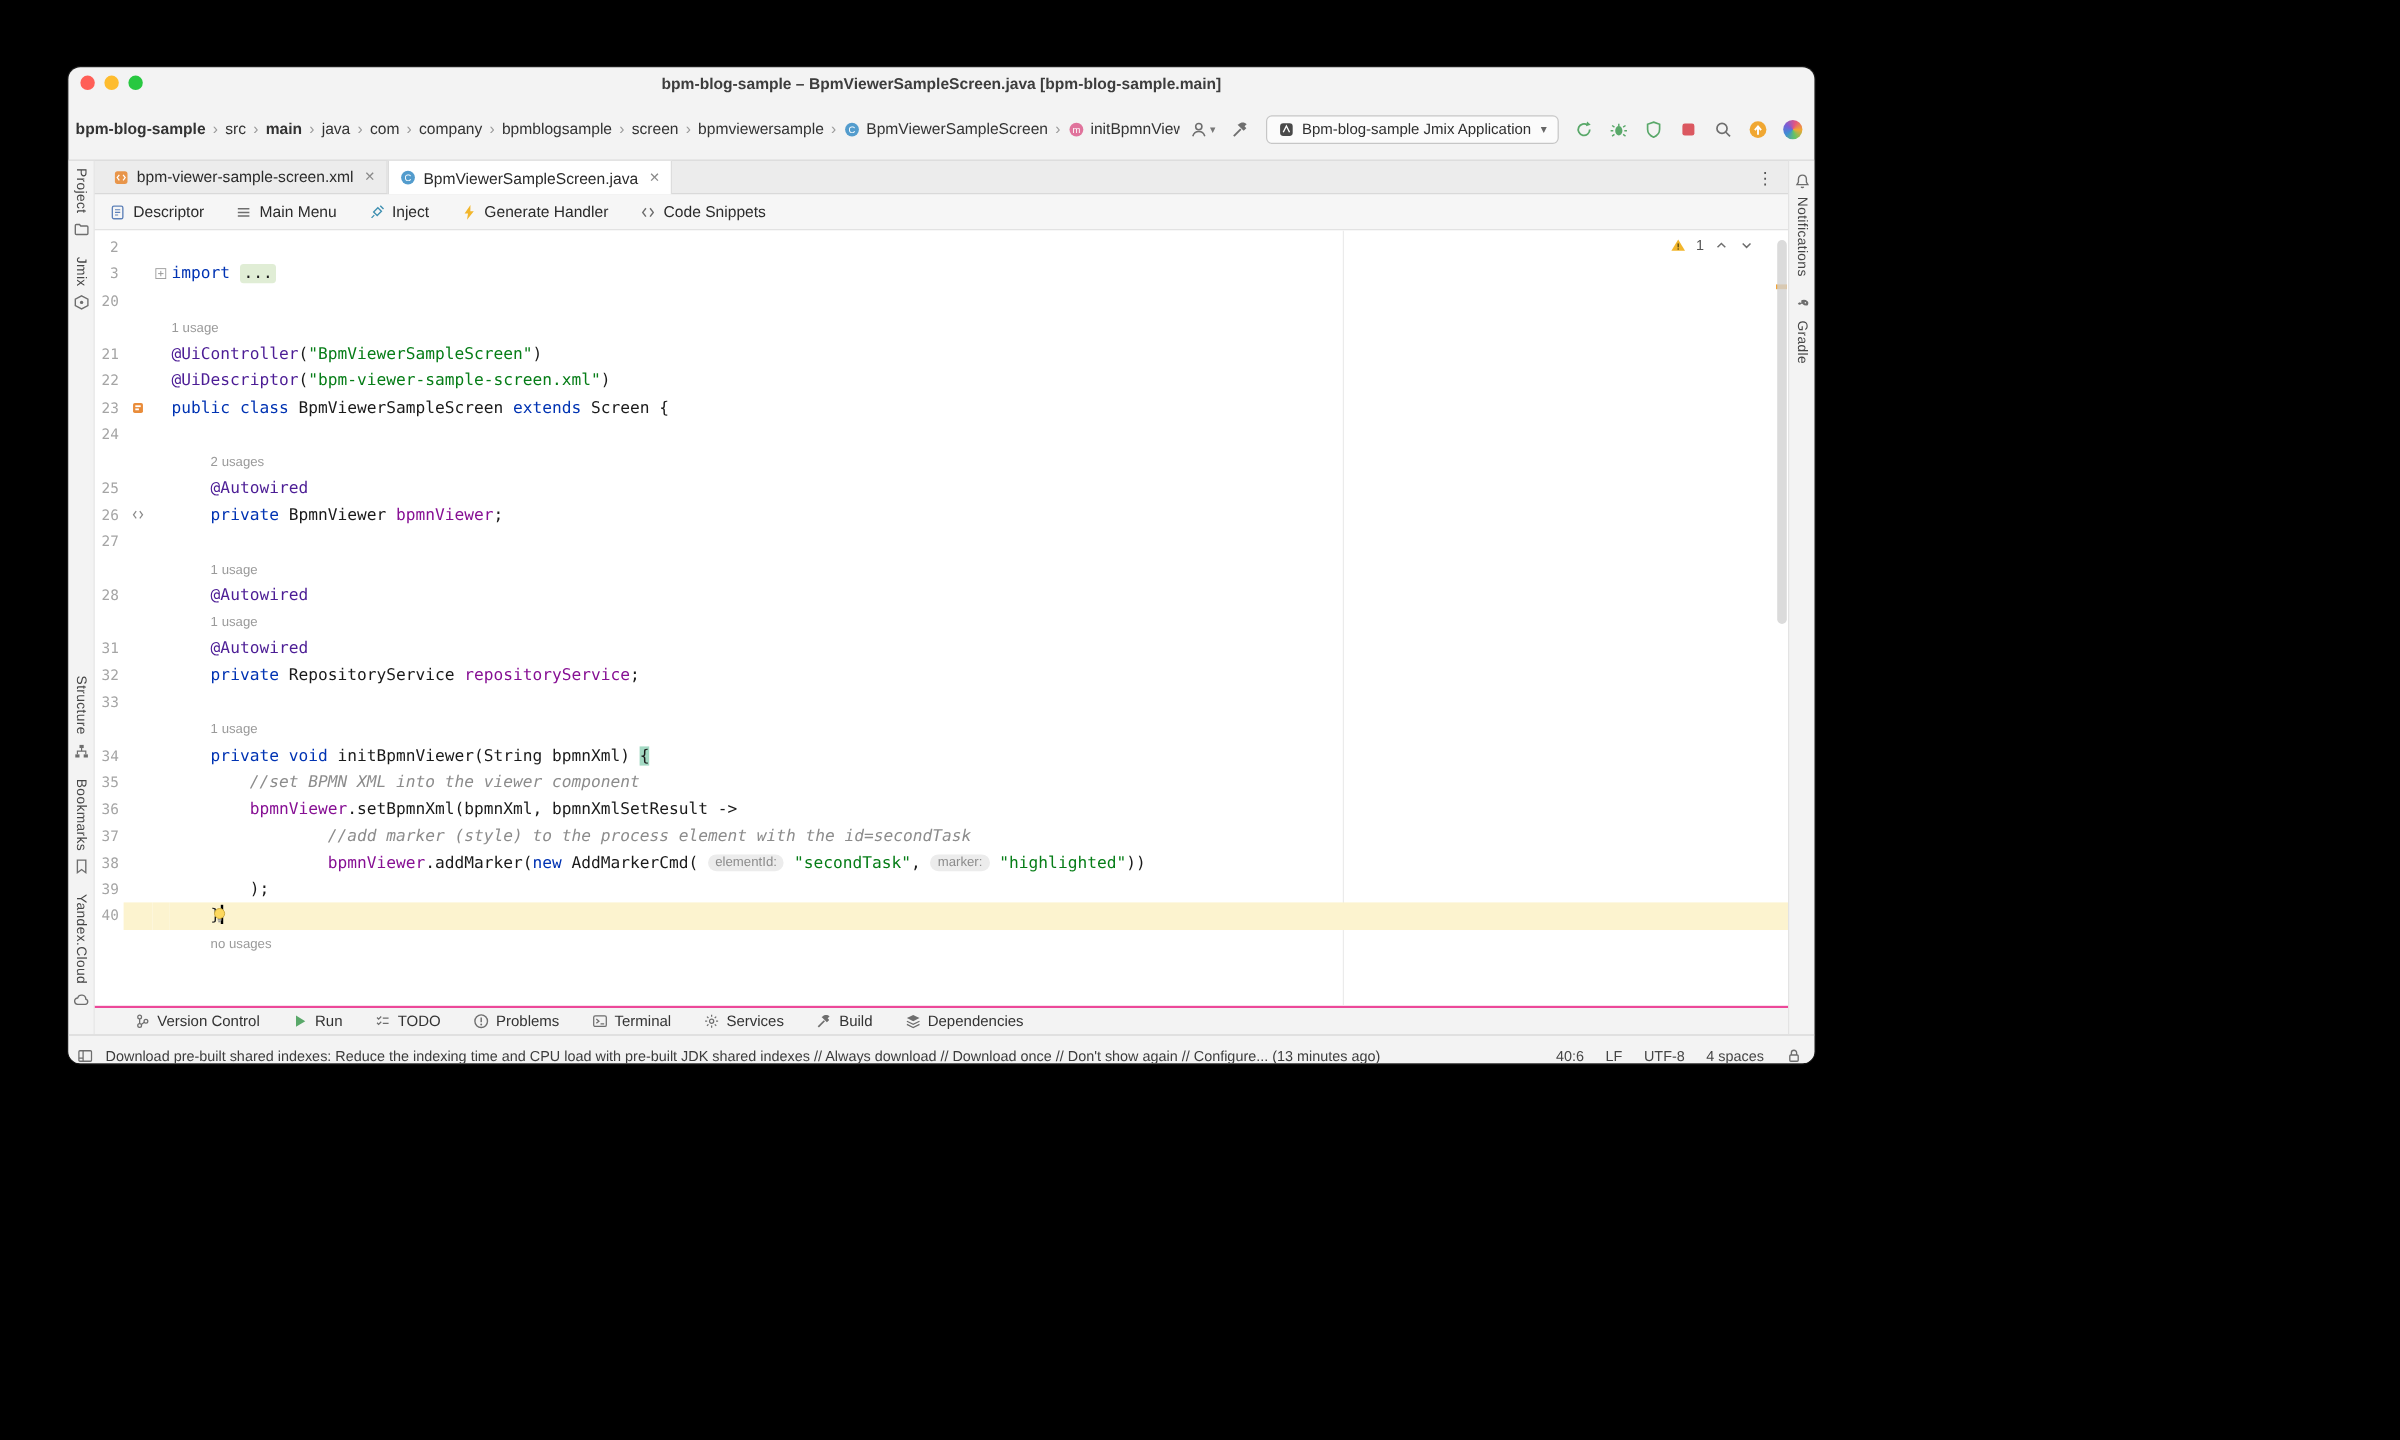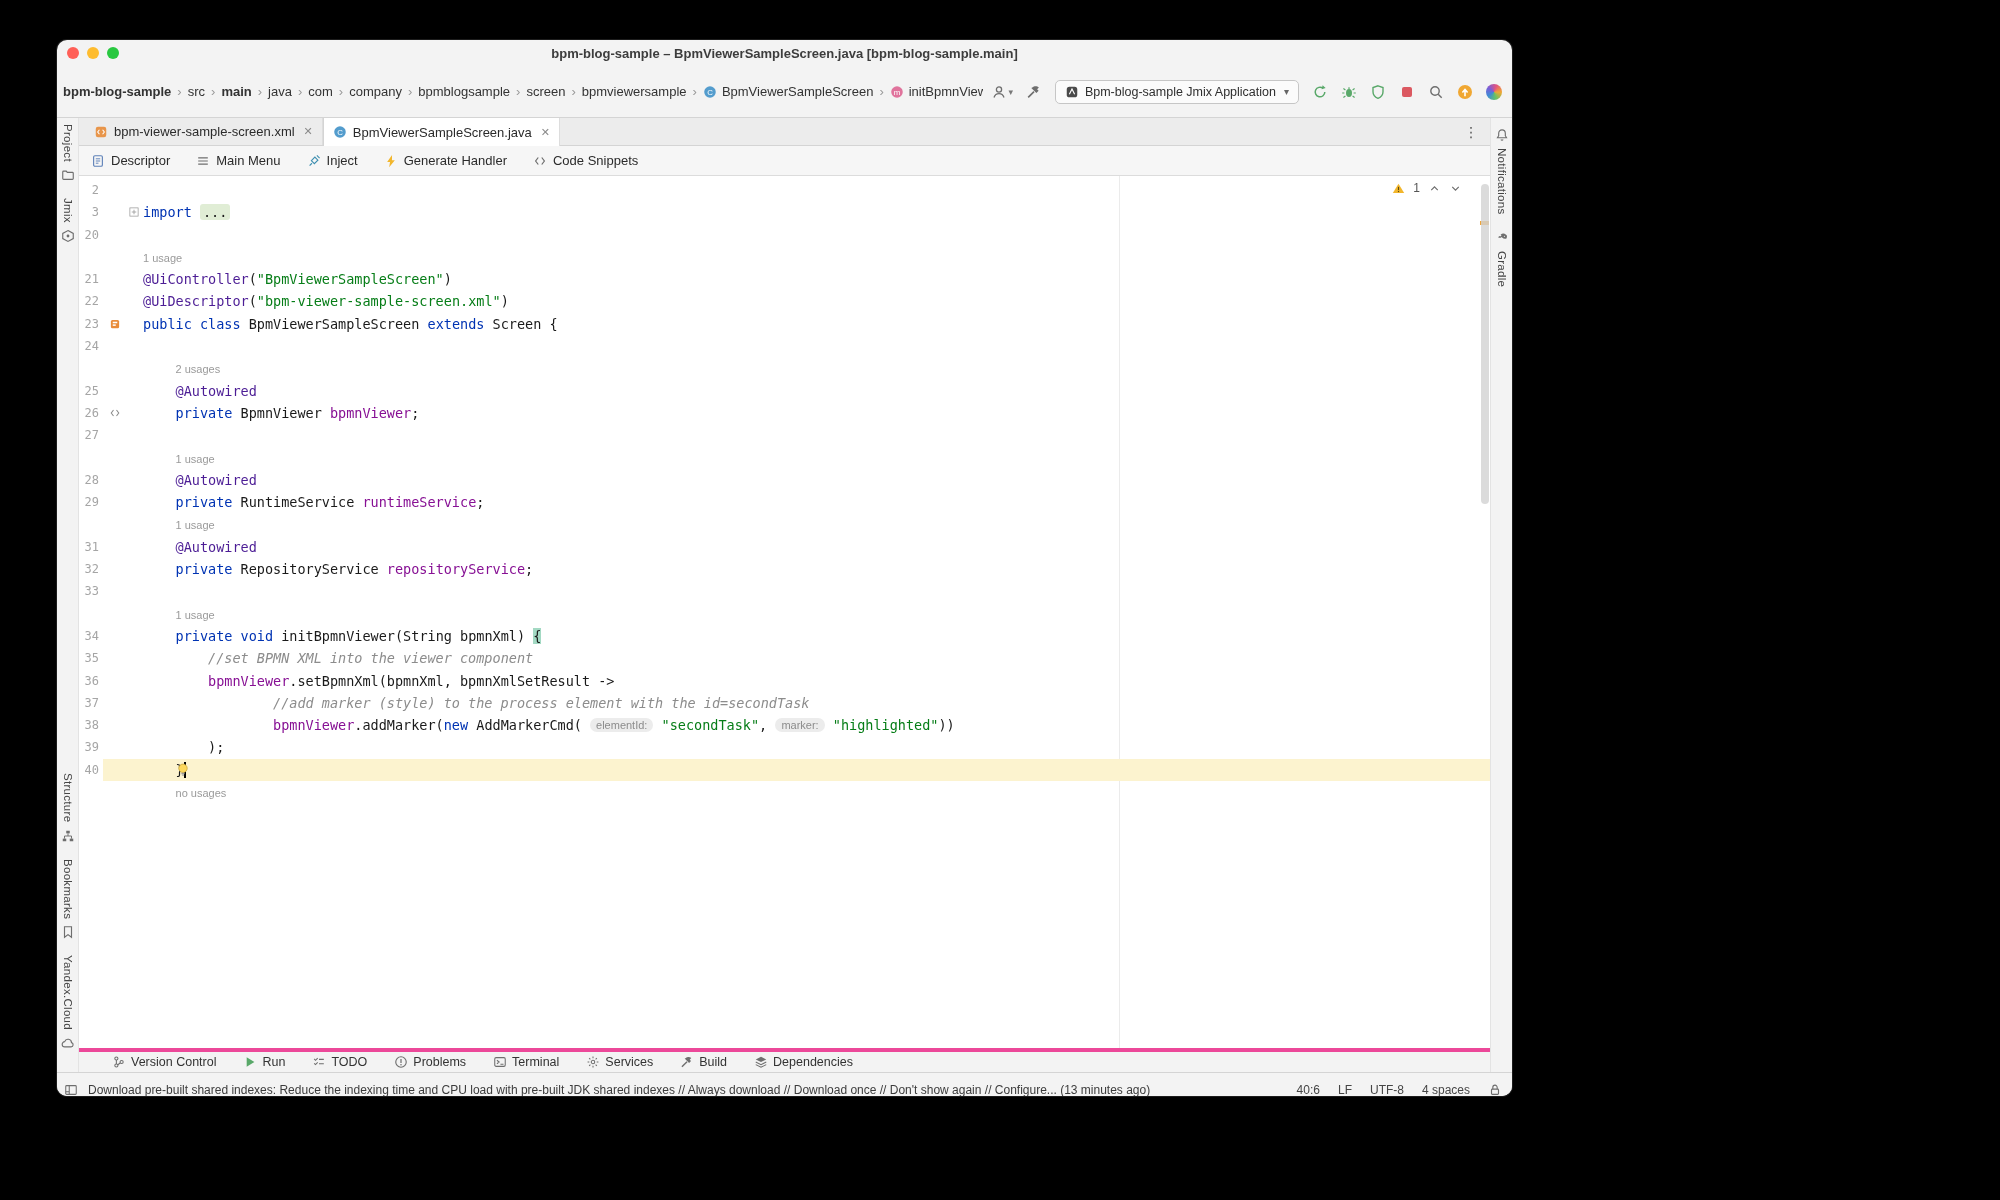--- a/index.html
+++ b/index.html
@@ -1,17 +1,17 @@
 <!DOCTYPE html>
 <html><head>
 <meta charset="utf-8">
 <style>
   *{margin:0;padding:0;box-sizing:border-box;-webkit-font-smoothing:antialiased}
   html,body{width:2000px;height:1200px;background:#000;font-family:"Liberation Sans",sans-serif;overflow:hidden}
-  .window{position:absolute;left:57px;top:40px;width:1455px;height:1056px;background:#f3f3f3;border-radius:10px;overflow:hidden;display:flex;flex-direction:column;box-shadow:0 0 0 1px #1c1c1c}
+  .window{position:absolute;left:57px;top:56px;width:1455px;height:830px;background:#f3f3f3;border-radius:10px;overflow:hidden;display:flex;flex-direction:column;box-shadow:0 0 0 1px #1c1c1c}
 
   
   .titlebar{height:26px;flex:0 0 auto;position:relative;display:flex;align-items:center;justify-content:center}
   .lights{position:absolute;left:10px;top:7px;display:flex;gap:8px}
   .light{width:12px;height:12px;border-radius:50%;cursor:default}
   .title{font-size:13px;font-weight:700;color:#3d3d3d}
 
   
   .navbar{height:52px;flex:0 0 auto;display:flex;align-items:center;padding:0 10px 0 5px;border-bottom:1px solid #d4d4d4;gap:8px}
   .breadcrumbs{display:flex;align-items:center;font-size:13px;color:#333;white-space:nowrap;overflow:hidden}
@@ -65,21 +65,21 @@
   .tk-inlay{background:#ececec;color:#8c8c8c;border-radius:8px;padding:1px 6px;font-size:11px;font-family:"Liberation Sans",sans-serif;vertical-align:1px}
   .usage{font-family:"Liberation Sans",sans-serif;font-size:11px;color:#9a9a9a}
   .caret-bar{display:inline-block;width:2px;height:16px;background:#000;vertical-align:-3px}
   .bulb-abs{position:absolute;left:96px;top:3px}
   .margin-guide{position:absolute;left:1040px;top:0;bottom:0;width:1px;background:#ebebeb}
   .vscroll{position:absolute;right:1px;top:8px;width:8px;height:320px;background:#d2d2d2;border-radius:4px;opacity:.8}
   .stripe-mark{position:absolute;right:1px;top:45px;width:9px;height:4px;background:#efa43a}
   .inspect{position:absolute;right:26px;top:5px;display:flex;gap:8px;align-items:center;font-size:12px;color:#555;background:rgba(255,255,255,.9);padding:0 2px}
 
   
-  .bottom-bar{height:24px;flex:0 0 auto;border-top:4px solid #ec4899;background:#f3f3f3;display:flex;align-items:center;gap:27px;padding-left:33px;font-size:12.5px;color:#333}
+  .bottom-bar{height:24px;flex:0 0 auto;border-top:2px solid #ec4899;background:#f3f3f3;display:flex;align-items:center;gap:27px;padding-left:33px;font-size:12.5px;color:#333}
   .bb-item{display:flex;align-items:center;gap:5px}
 
   
   .statusbar{height:24px;flex:0 0 auto;border-top:1px solid #d4d4d4;background:#f3f3f3;display:flex;align-items:center;font-size:12px;color:#3c3c3c;padding:11px 10px 0 7px;gap:10px}
   .sb-msg{white-space:nowrap;overflow:hidden;text-overflow:ellipsis}
   .sb-right{margin-left:auto;display:flex;gap:18px;align-items:center;color:#454545;flex:0 0 auto}
 
   
   .ic{display:inline-flex;width:16px;height:16px;flex:0 0 auto}
   .ic svg{width:100%;height:100%}
@@ -362,21 +362,20 @@
                   </svg></span></span><span class="gfold"></span><span class="ct"><span class="tk-kw">public</span><span class="tk-plain"> </span><span class="tk-kw">class</span><span class="tk-plain"> BpmViewerSampleScreen </span><span class="tk-kw">extends</span><span class="tk-plain"> Screen {</span></span></div>
             <div class="code-row"><span class="ln">24</span><span class="gic"></span><span class="gfold"></span><span class="ct"></span></div>
             <div class="code-row"><span class="ln"></span><span class="gic"></span><span class="gfold"></span><span class="ct"><span class="usage" style="margin-left: 32.52px;">2 usages</span></span></div>
             <div class="code-row"><span class="ln">25</span><span class="gic"></span><span class="gfold"></span><span class="ct"><span class="tk-plain">    </span><span class="tk-ann">@Autowired</span></span></div>
             <div class="code-row"><span class="ln">26</span><span class="gic"><span class="ic"><svg viewBox="0 0 16 16" xmlns="http://www.w3.org/2000/svg">
                     <path d="M6 4 3 8l3 4M10 4l3 4-3 4" stroke="#8a8a8a" stroke-width="1.4" fill="none"></path>
                   </svg></span></span><span class="gfold"></span><span class="ct"><span class="tk-plain">    </span><span class="tk-kw">private</span><span class="tk-plain"> BpmnViewer </span><span class="tk-field">bpmnViewer</span><span class="tk-plain">;</span></span></div>
             <div class="code-row"><span class="ln">27</span><span class="gic"></span><span class="gfold"></span><span class="ct"></span></div>
             <div class="code-row"><span class="ln"></span><span class="gic"></span><span class="gfold"></span><span class="ct"><span class="usage" style="margin-left: 32.52px;">1 usage</span></span></div>
             <div class="code-row"><span class="ln">28</span><span class="gic"></span><span class="gfold"></span><span class="ct"><span class="tk-plain">    </span><span class="tk-ann">@Autowired</span></span></div>
-            <div class="code-row"><span class="ln">29</span><span class="gic"></span><span class="gfold"></span><span class="ct"><span class="tk-plain">    </span><span class="tk-kw">private</span><span class="tk-plain"> RuntimeService </span><span class="tk-field">runtimeService</span><span class="tk-plain">;</span></span></div>
             <div class="code-row"><span class="ln"></span><span class="gic"></span><span class="gfold"></span><span class="ct"><span class="usage" style="margin-left: 32.52px;">1 usage</span></span></div>
             <div class="code-row"><span class="ln">31</span><span class="gic"></span><span class="gfold"></span><span class="ct"><span class="tk-plain">    </span><span class="tk-ann">@Autowired</span></span></div>
             <div class="code-row"><span class="ln">32</span><span class="gic"></span><span class="gfold"></span><span class="ct"><span class="tk-plain">    </span><span class="tk-kw">private</span><span class="tk-plain"> RepositoryService </span><span class="tk-field">repositoryService</span><span class="tk-plain">;</span></span></div>
             <div class="code-row"><span class="ln">33</span><span class="gic"></span><span class="gfold"></span><span class="ct"></span></div>
             <div class="code-row"><span class="ln"></span><span class="gic"></span><span class="gfold"></span><span class="ct"><span class="usage" style="margin-left: 32.52px;">1 usage</span></span></div>
             <div class="code-row"><span class="ln">34</span><span class="gic"></span><span class="gfold"></span><span class="ct"><span class="tk-plain">    </span><span class="tk-kw">private</span><span class="tk-plain"> </span><span class="tk-kw">void</span><span class="tk-plain"> initBpmnViewer(String bpmnXml) </span><span class="tk-brace">{</span></span></div>
             <div class="code-row"><span class="ln">35</span><span class="gic"></span><span class="gfold"></span><span class="ct"><span class="tk-plain">        </span><span class="tk-com">//set BPMN XML into the viewer component</span></span></div>
             <div class="code-row"><span class="ln">36</span><span class="gic"></span><span class="gfold"></span><span class="ct"><span class="tk-plain">        </span><span class="tk-field">bpmnViewer</span><span class="tk-plain">.setBpmnXml(bpmnXml, bpmnXmlSetResult -&gt;</span></span></div>
             <div class="code-row"><span class="ln">37</span><span class="gic"></span><span class="gfold"></span><span class="ct"><span class="tk-plain">                </span><span class="tk-com">//add marker (style) to the process element with the id=secondTask</span></span></div>
             <div class="code-row"><span class="ln">38</span><span class="gic"></span><span class="gfold"></span><span class="ct"><span class="tk-plain">                </span><span class="tk-field">bpmnViewer</span><span class="tk-plain">.addMarker(</span><span class="tk-kw">new</span><span class="tk-plain"> AddMarkerCmd( </span><span class="tk-inlay">elementId:</span><span class="tk-plain"> </span><span class="tk-str">"secondTask"</span><span class="tk-plain">, </span><span class="tk-inlay">marker:</span><span class="tk-plain"> </span><span class="tk-str">"highlighted"</span><span class="tk-plain">))</span></span></div>

